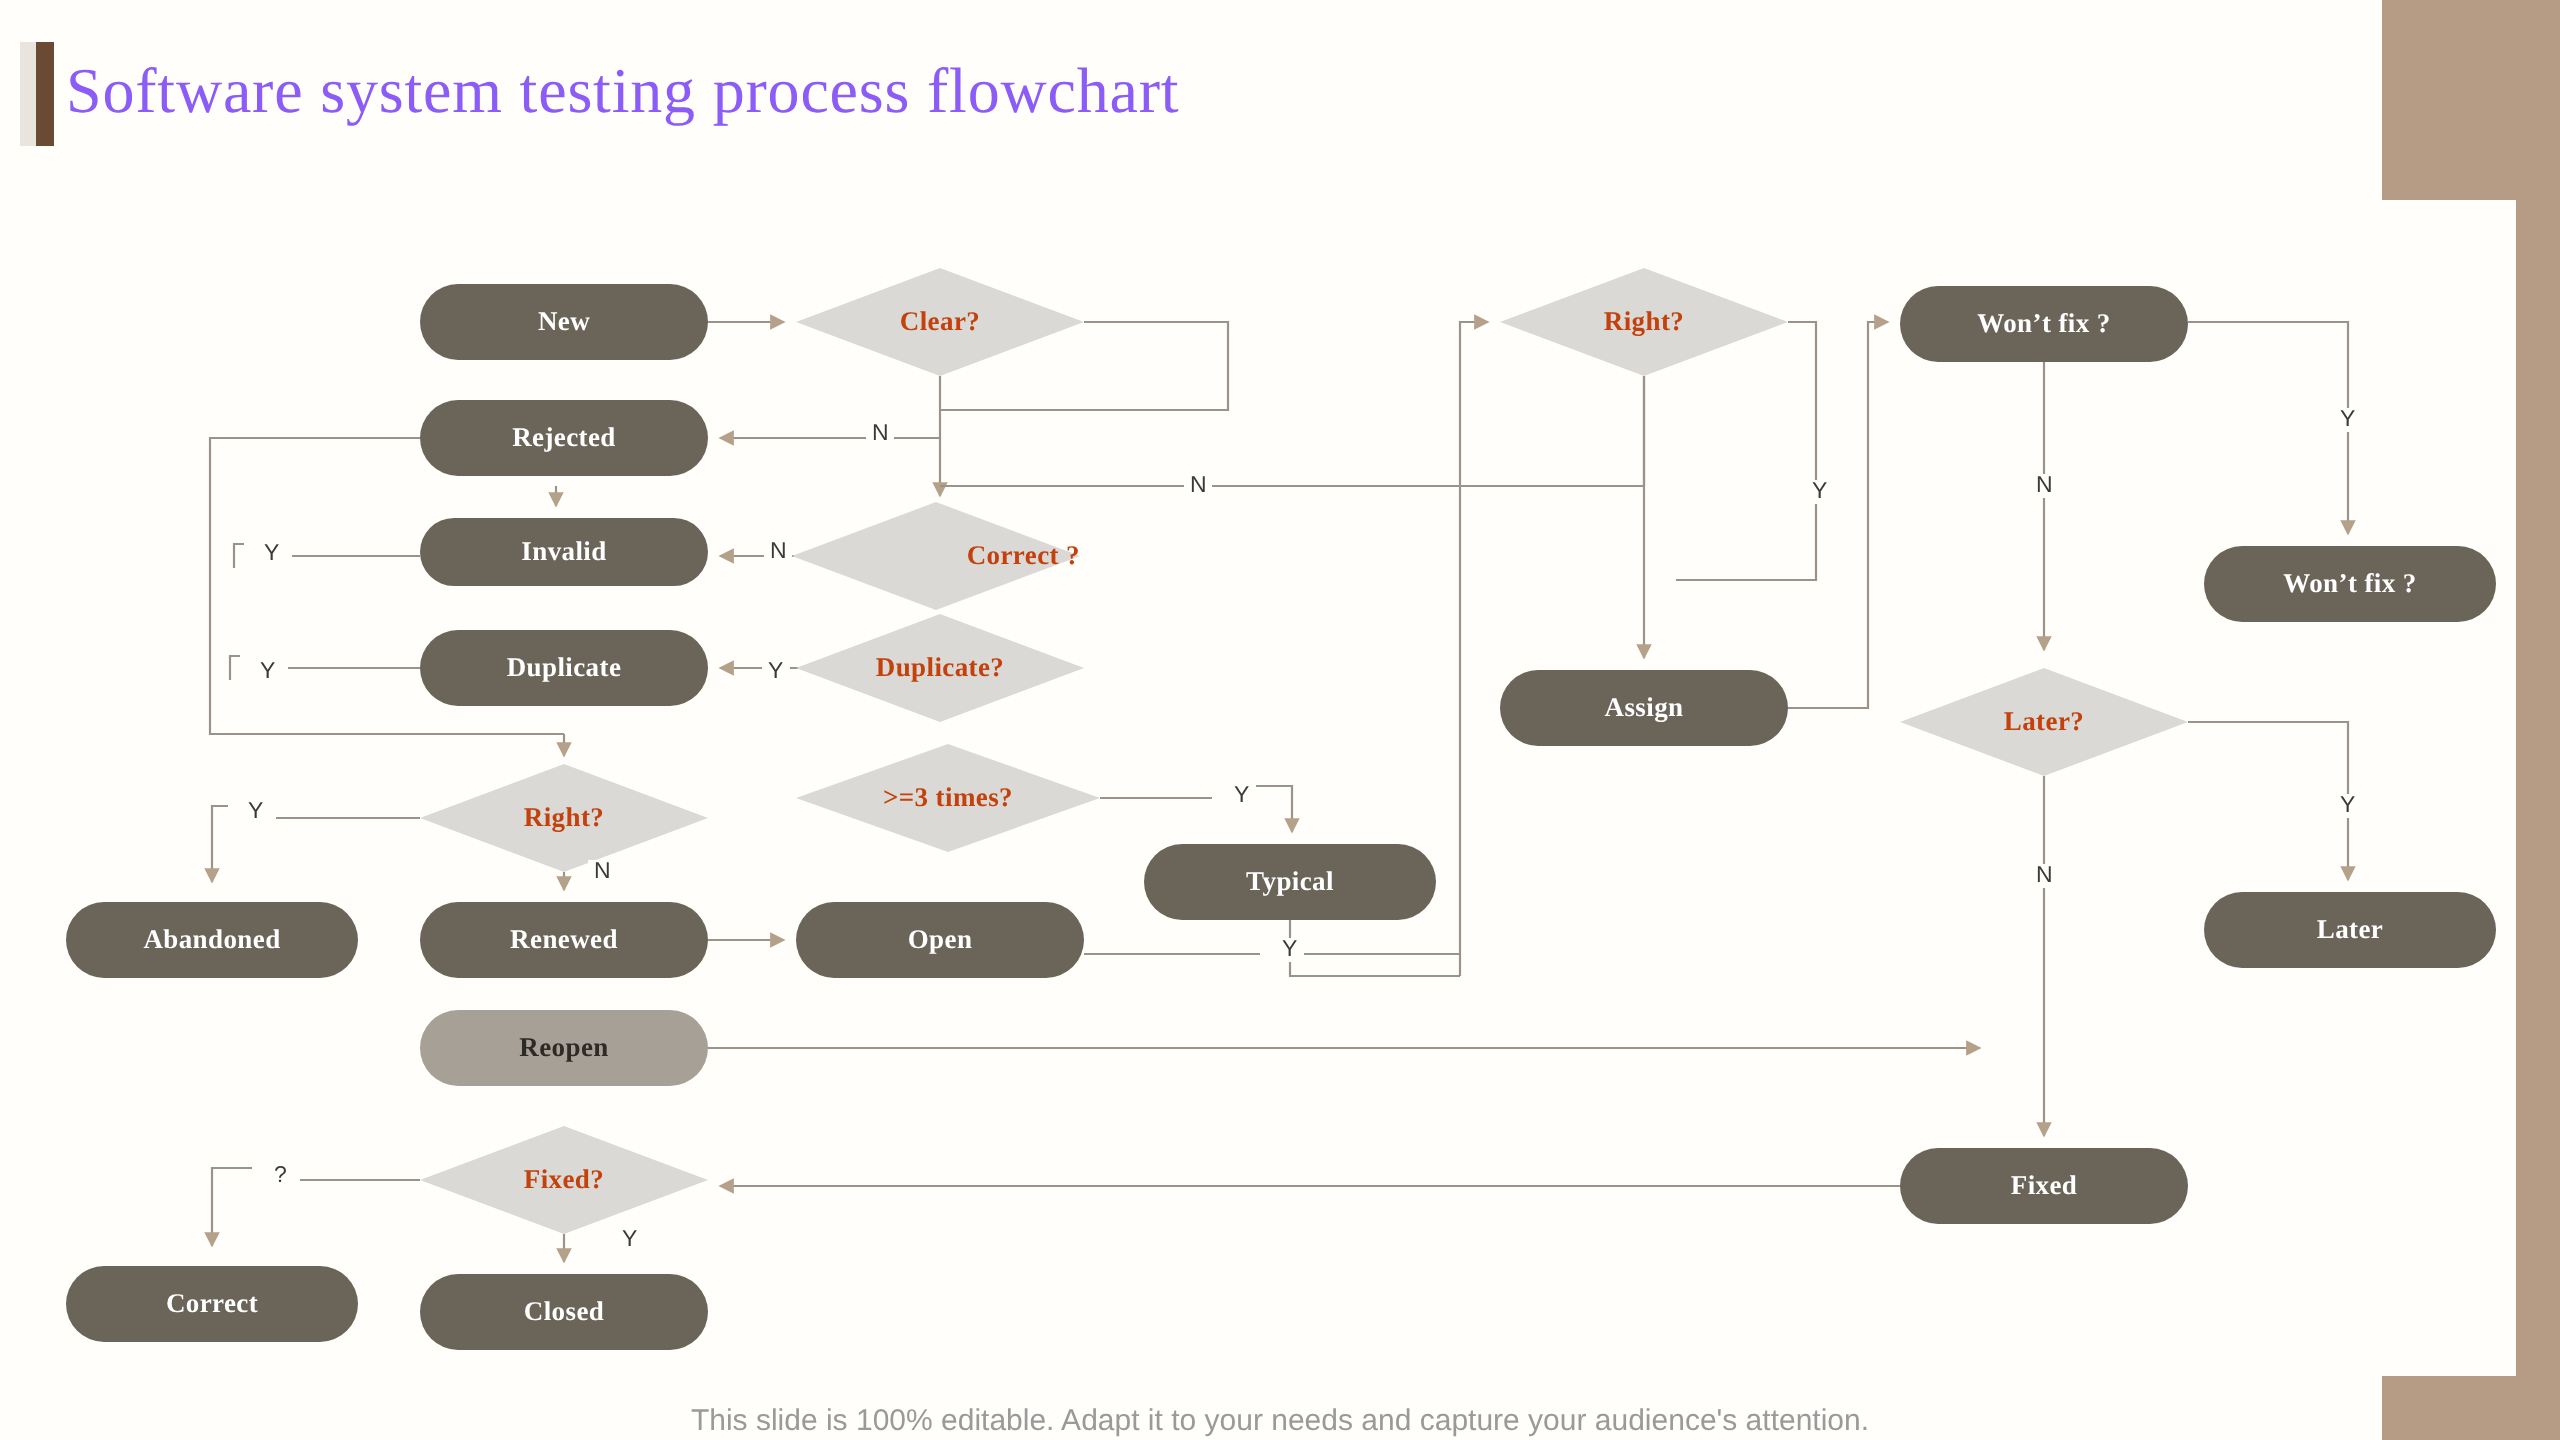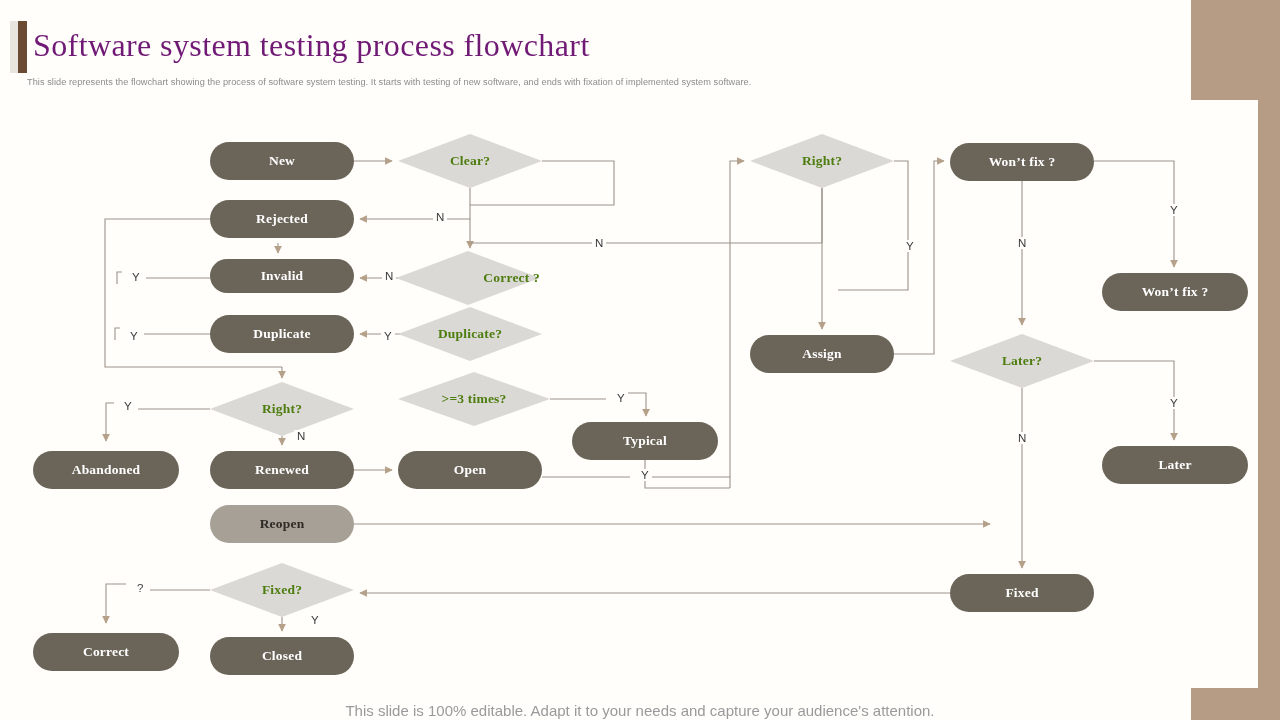--- a/index.html
+++ b/index.html
@@ -48,21 +48,21 @@
     background: #e9e4dd;
   }
 
   
   .page-title {
     position: absolute;
     left: 33px; top: 27px;
     font-family: "Liberation Serif", serif;
     font-size: 32px;
     letter-spacing: 0.4px;
-    color: #701a75;
+    color: #8b5cf6;
     white-space: nowrap;
   }
   .page-subtitle {
     position: absolute;
     left: 27px; top: 77px;
     font-size: 9.2px;
     color: #8c8c8c;
     white-space: nowrap;
     letter-spacing: 0.05px;
   }
@@ -100,21 +100,21 @@
     border-radius: 999px;
     background: #6b6459;
     color: #ffffff;
   }
   .node.pill.light {
     background: #a7a096;
     color: #2e2a25;
   }
   .node.diamond {
     background: transparent;
-    color: #4d7c0f;
+    color: #c2410c;
   }
   .node.diamond .dia-shape {
     position: absolute;
     left: 0; top: 0;
     width: 100%; height: 100%;
     background: #dbd9d5;
     clip-path: polygon(50% 0%, 100% 50%, 50% 100%, 0% 50%);
   }
   .node.diamond .dia-label {
     position: relative;
@@ -139,21 +139,20 @@
 <div id="slide">
 
   <div class="deco-top-right"></div>
   <div class="deco-right-strip"></div>
   <div class="deco-bottom-right"></div>
 
   <div class="title-bar-shadow"></div>
   <div class="title-bar"></div>
 
   <div class="page-title">Software system testing process flowchart</div>
-  <div class="page-subtitle">This slide represents the flowchart showing the process of software system testing. It starts with testing of new software, and ends with fixation of implemented system software.</div>
   <div class="footer-note">This slide is 100% editable. Adapt it to your needs and capture your audience's attention.</div>
 
   <div id="canvas">
 
     <svg id="edges" width="1280" height="720">
       <defs>
         <marker id="ah" viewBox="0 0 10 10" refX="9" refY="5" markerWidth="7" markerHeight="7" orient="auto-start-reverse">
           <path d="M 0 0 L 10 5 L 0 10 z" fill="#b5a089"></path>
         </marker>
       </defs>

